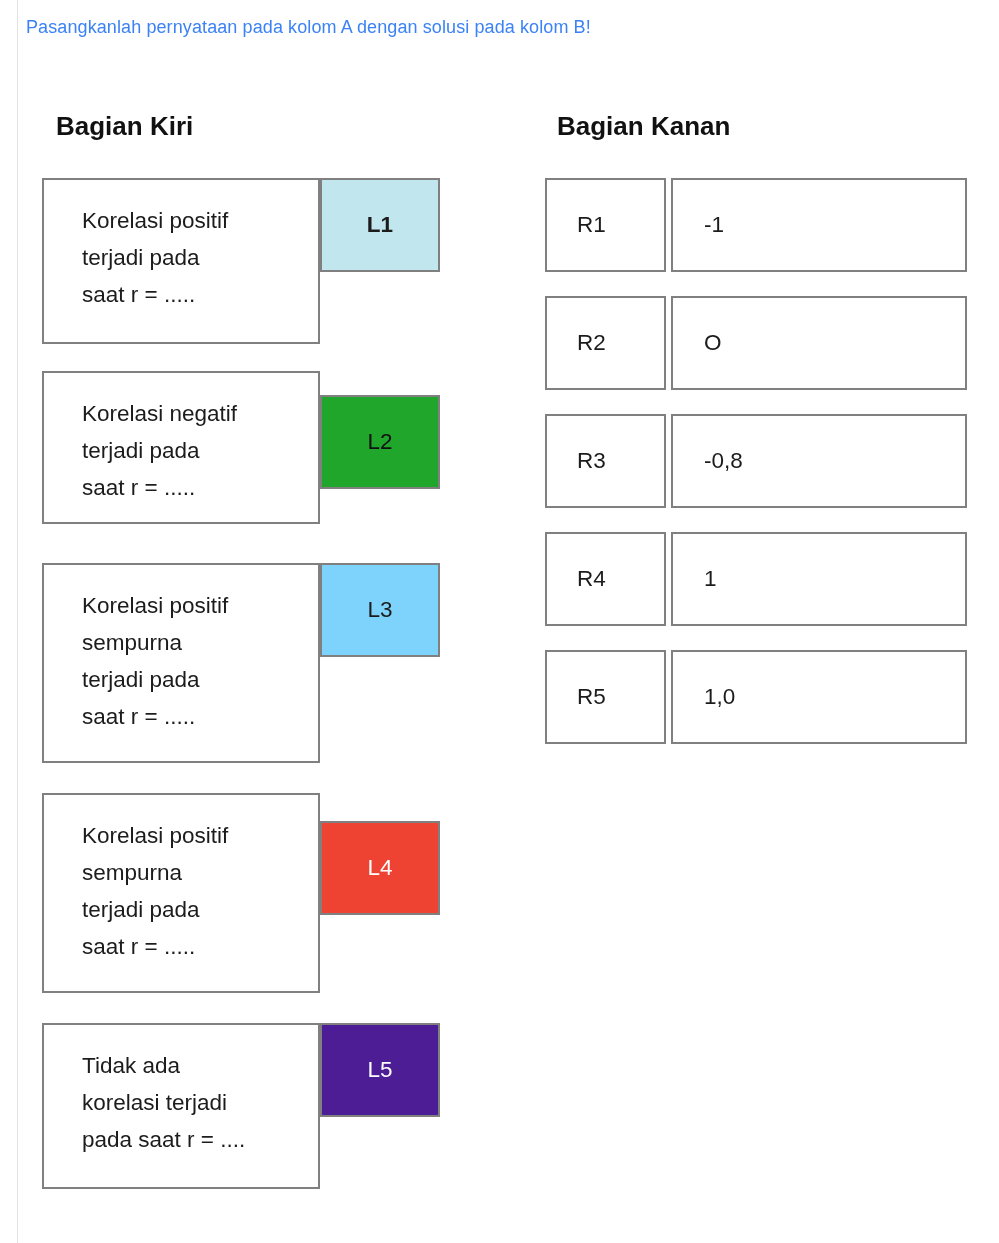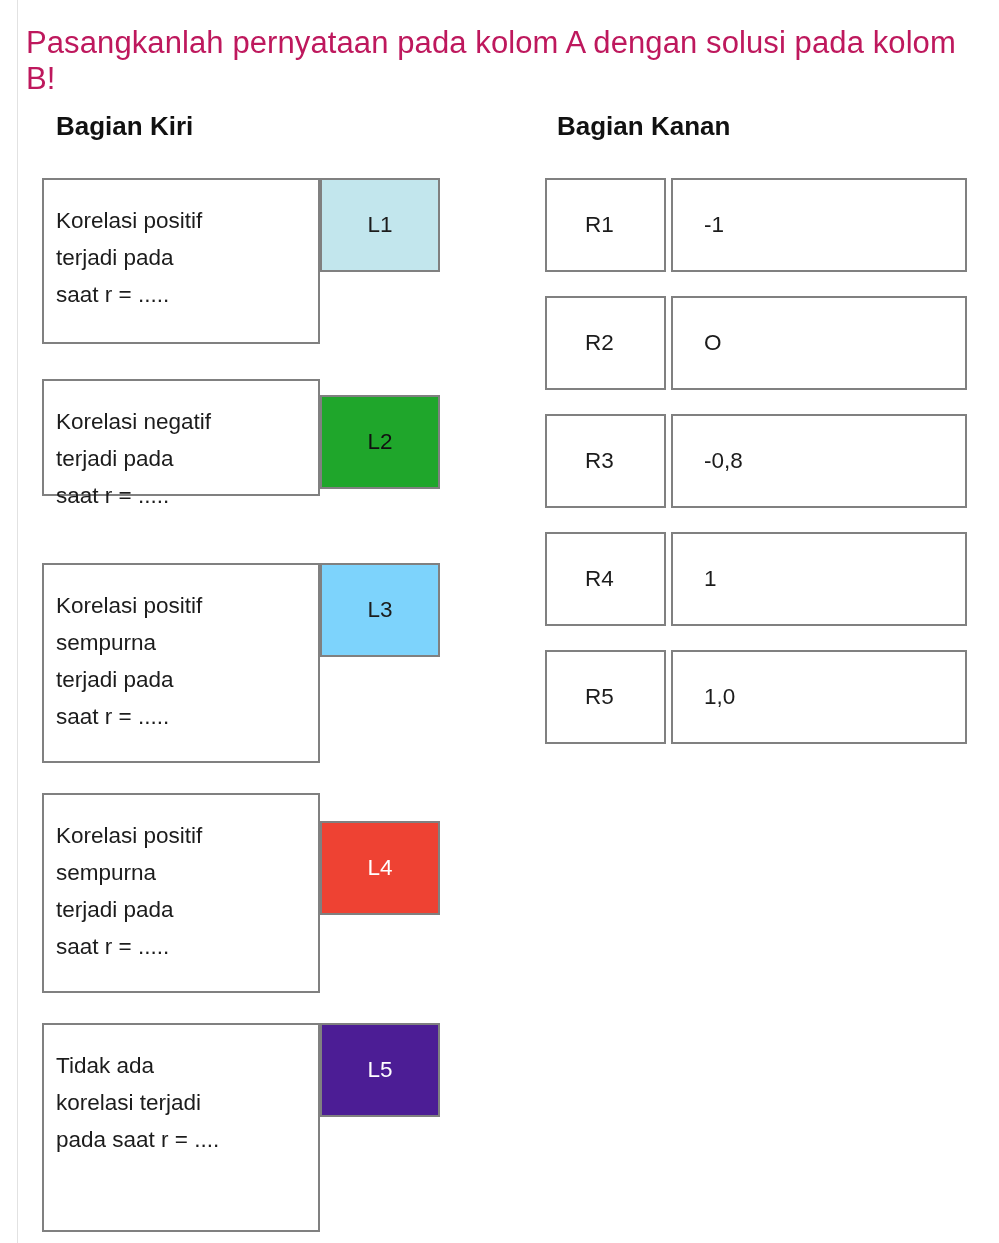--- a/index.html
+++ b/index.html
@@ -31,25 +31,24 @@
     left: 0;
     top: 0;
     width: 999px;
   }
 
   .prompt {
     position: absolute;
     left: 26px;
     top: 9px;
     width: 940px;
-    font-size: 31px;
+    font-size: 18px;
     line-height: 36px;
-    color: #be185d;
+    color: #3b82f6;
     letter-spacing: 0.1px;
-    margin-top: 16px;
   }
 
   .headers {
     position: absolute;
     top: 111px;
     left: 0;
     width: 999px;
     height: 32px;
   }
   .col-head {
@@ -74,21 +73,21 @@
     width: 402px;
   }
   .stmt-box {
     position: absolute;
     left: 0;
     top: 0;
     width: 278px;
     box-sizing: border-box;
     border: 2px solid #808080;
     background: #ffffff;
-    padding: 22px 14px 20px 12px;
+    padding: 22px 14px 20px 38px;
   }
   .stmt-text {
     font-size: 22.5px;
     line-height: 37px;
     color: #1c1c1c;
     white-space: pre-line;
   }
   .badge {
     position: absolute;
     top: 0;
@@ -120,21 +119,21 @@
     position: absolute;
     left: 0;
     top: 0;
     width: 121px;
     height: 94px;
     box-sizing: border-box;
     border: 2px solid #808080;
     background: #ffffff;
     display: flex;
     align-items: center;
-    padding-left: 38px;
+    padding-left: 30px;
     font-size: 22.5px;
     color: #1c1c1c;
   }
   .rval {
     position: absolute;
     left: 126px;
     top: 0;
     width: 296px;
     height: 94px;
     box-sizing: border-box;
@@ -161,24 +160,24 @@
     <div class="col-head right">Bagian Kanan</div>
   </div>
 
   <div class="left-col" id="left-col">
       <div class="left-row" style="top: 178px;">
         <div class="stmt-box" style="height: 166px;">
           <div class="stmt-text">Korelasi positif
 terjadi pada
 saat r = .....</div>
         </div>
-        <div class="badge" style="background: rgb(194, 230, 237); color: rgb(28, 28, 28);">L1</div>
+        <div class="badge" style="background: rgb(194, 230, 237); color: rgb(28, 28, 28); font-weight: bold;">L1</div>
       </div>
       <div class="left-row" style="top: 371px;">
-        <div class="stmt-box" style="height: 117px; margin-top: 8px;">
+        <div class="stmt-box" style="height: 153px;">
           <div class="stmt-text">Korelasi negatif
 terjadi pada
 saat r = .....</div>
         </div>
         <div class="badge" style="background: rgb(31, 166, 43); color: rgb(17, 17, 17); margin-top: 24px;">L2</div>
       </div>
       <div class="left-row" style="top: 563px;">
         <div class="stmt-box" style="height: 200px;">
           <div class="stmt-text">Korelasi positif
 sempurna
@@ -190,21 +189,21 @@
       <div class="left-row" style="top: 793px;">
         <div class="stmt-box" style="height: 200px;">
           <div class="stmt-text">Korelasi positif
 sempurna
 terjadi pada
 saat r = .....</div>
         </div>
         <div class="badge" style="background: rgb(238, 66, 51); color: rgb(255, 255, 255); margin-top: 28px;">L4</div>
       </div>
       <div class="left-row" style="top: 1023px;">
-        <div class="stmt-box" style="height: 209px;">
+        <div class="stmt-box" style="height: 166px;">
           <div class="stmt-text">Tidak ada
 korelasi terjadi
 pada saat r = ....</div>
         </div>
         <div class="badge" style="background: #4c1d95; color: rgb(255, 255, 255);">L5</div>
       </div>
     </div>
   <div class="right-col" id="right-col">
       <div class="right-row" style="top: 178px;">
         <div class="rkey">R1</div>

